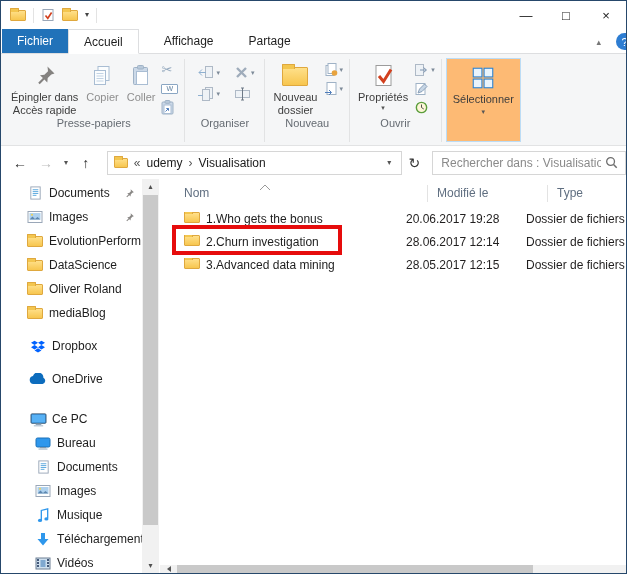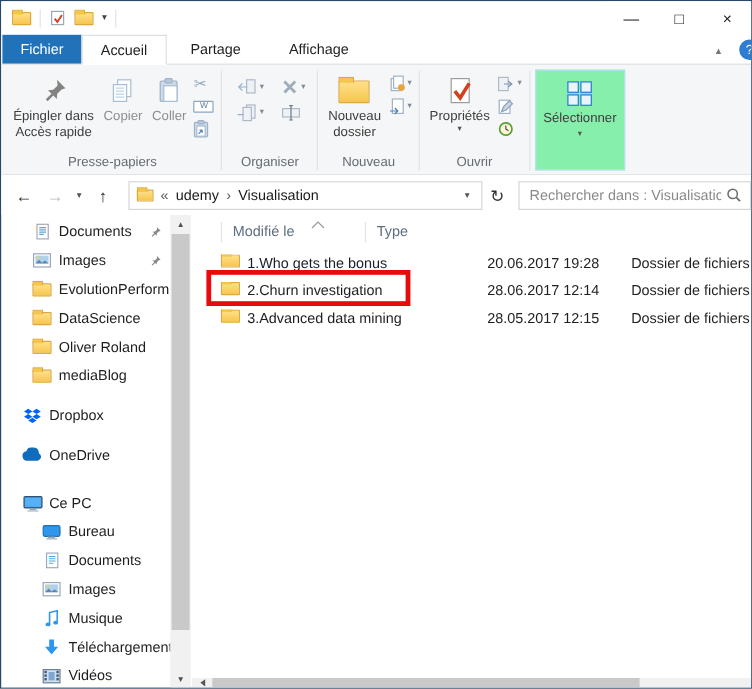--- a/index.html
+++ b/index.html
@@ -27,34 +27,34 @@
   .tab{display:flex;align-items:center;padding:0 15px;color:#1e1e1e;}
   .tab.file{background:#2172b9;color:#fff;margin-left:1px;}
   .tab.active{background:#fff;border:1px solid #dddee0;border-bottom:1px solid #fff;margin-bottom:-1px;z-index:2;}
   .tabs-right{position:absolute;right:0;top:0;height:25px;display:flex;align-items:center;gap:9px;}
   .rib-collapse{font-size:9px;color:#777;background:none;border:none;}
   .help-circle{width:17px;height:17px;border-radius:50%;background:#2d7dd2;color:#fff;font-size:11px;
     display:flex;align-items:center;justify-content:center;margin-right:-7px;border:none;}
   
   .ribbon{height:92px;background:#f5f6f7;border-bottom:1px solid #e2e3e4;display:flex;padding:2px 0 0 2px;}
   .rgroup{position:relative;display:flex;align-items:flex-start;padding:2px 4px 16px 4px;}
-  .glabel{position:absolute;bottom:4px;left:0;right:0;text-align:center;color:#656b72;font-size:11px;}
+  .glabel{position:absolute;bottom:16px;left:0;right:0;text-align:center;color:#656b72;font-size:11px;}
   .gsep{width:1px;background:#e2e3e4;margin:3px 0;}
   .bigbtn{display:flex;flex-direction:column;align-items:center;background:none;border:none;
     padding:3px 4px 0 4px;font-size:11px;line-height:1.2;color:#3d3d3d;font-family:inherit;text-align:center;}
   .bigbtn .ico{height:30px;display:flex;align-items:center;justify-content:center;}
   .bigbtn.disabled{color:#8e8e8e;text-align:right;}
   .smallstack{display:flex;flex-direction:column;justify-content:flex-start;gap:2px;padding-top:3px;}
   .sbtn{background:none;border:none;padding:0 2px;display:flex;align-items:center;gap:2px;height:17px;}
   .dd{font-size:7px;color:#7d8a98;line-height:1;}
   .orggrid{display:grid;grid-template-columns:auto auto;gap:4px 10px;padding:6px 4px 0 6px;}
   .scis{font-size:13px;color:#96aabf;}
   .wbox{display:flex;align-items:center;justify-content:center;width:17px;height:10px;
     border:1px solid #8aa6c3;font-size:7px;color:#5d7e9e;background:#fff;border-radius:1px;}
-  .selbtn{background:#86efac;border:1px solid #bcdcf5;height:84px;margin:2px 0 0 4px;padding:4px 6px 0 6px;}
+  .selbtn{background:#fdba74;border:1px solid #bcdcf5;height:84px;margin:2px 0 0 4px;padding:4px 6px 0 6px;}
   
   .addrrow{height:33px;display:flex;align-items:center;padding-left:6px;background:#fff;}
   .navbtn{background:none;border:none;font-size:14px;width:26px;height:26px;color:#2b2b2b;
     display:flex;align-items:center;justify-content:center;padding:0;}
   .navbtn.dis{color:#bdbdbd;}
   .navbtn.small{width:14px;font-size:8px;color:#555;}
   .addrbox{margin-left:8px;width:296px;height:24px;border:1px solid #d6d6d6;display:flex;
     align-items:center;padding-left:6px;gap:6px;background:#fff;}
   .crumb{color:#1b1b1b;}
   .crumb-sep{color:#555;font-size:12px;}
@@ -64,21 +64,21 @@
   .searchbox{margin-left:6px;width:194px;height:24px;border:1px solid #d6d6d6;display:flex;align-items:center;background:#fff;}
   .searchbox input{flex:1;border:none;outline:none;font:12px "Liberation Sans",sans-serif;
     padding:0 4px 0 8px;color:#333;min-width:0;background:transparent;}
   .searchbox input::placeholder{color:#8a8a8a;opacity:1;}
   .mag{padding-right:7px;display:flex;}
   
   .content{display:flex;height:394px;overflow:hidden;}
   .sidebar{width:141px;flex:none;padding-top:2px;overflow:hidden;}
   .itm{height:24px;display:flex;align-items:center;gap:4px;white-space:nowrap;overflow:hidden;}
   .itm .ic{width:20px;display:flex;justify-content:center;flex:none;}
-  .ind0{padding-left:16px;} .ind1{padding-left:24px;} .ind2{padding-left:32px;}
+  .ind0{padding-left:27px;} .ind1{padding-left:24px;} .ind2{padding-left:32px;}
   .gap9{margin-top:9px;} .gap6{margin-top:16px;}
   .itm.hl{background:#d9d9d9;}
   .pinside{margin-left:auto;margin-right:7px;display:flex;flex:none;}
   
   .vscroll{width:17px;flex:none;background:#f1f1f1;position:relative;}
   .varrow{position:absolute;left:0;width:17px;height:15px;display:flex;align-items:center;justify-content:center;
     font-size:8px;color:#505050;background:#f1f1f1;border:none;padding:0;}
   .varrow.up{top:0;} .varrow.down{bottom:0;}
   .vthumb{position:absolute;top:16px;left:1px;width:15px;height:330px;background:#c9c9c9;}
   
@@ -124,22 +124,22 @@
     <div class="win-controls">
       <button class="wc">—</button>
       <button class="wc">□</button>
       <button class="wc">×</button>
     </div>
   </div>
 
   <div class="tabs">
     <div class="tab file">Fichier</div>
     <div class="tab active">Accueil</div>
+    <div class="tab" style="margin-left:10px">Affichage</div>
     <div class="tab" style="margin-left:5px">Partage</div>
-    <div class="tab" style="margin-left:10px">Affichage</div>
     <div class="tabs-right">
       <button class="rib-collapse">▴</button>
       <button class="help-circle">?</button>
     </div>
   </div>
 
   <div class="ribbon">
 
     <div class="rgroup">
       <button class="bigbtn">
@@ -503,20 +503,21 @@
       <button class="varrow up">▴</button>
       <div class="vthumb"></div>
       <button class="varrow down">▾</button>
     </div>
 
     <div class="pane">
       <div class="pane-header">
         <span class="sortchev"><svg width="12" height="7" viewBox="0 0 12 7">
               <path d="M1 6l5-5 5 5" fill="none" stroke="#9a9a9a"></path>
             </svg></span>
+        <span class="col-name">Nom</span>
         <span class="colsep"></span>
         <span class="col-mod">Modifié le</span>
         <span class="colsep"></span>
         <span class="col-type">Type</span>
       </div>
 
       <div class="frow">
         <span class="fname">
           <span class="folder"></span>
           <span>1.Who gets the bonus</span>

